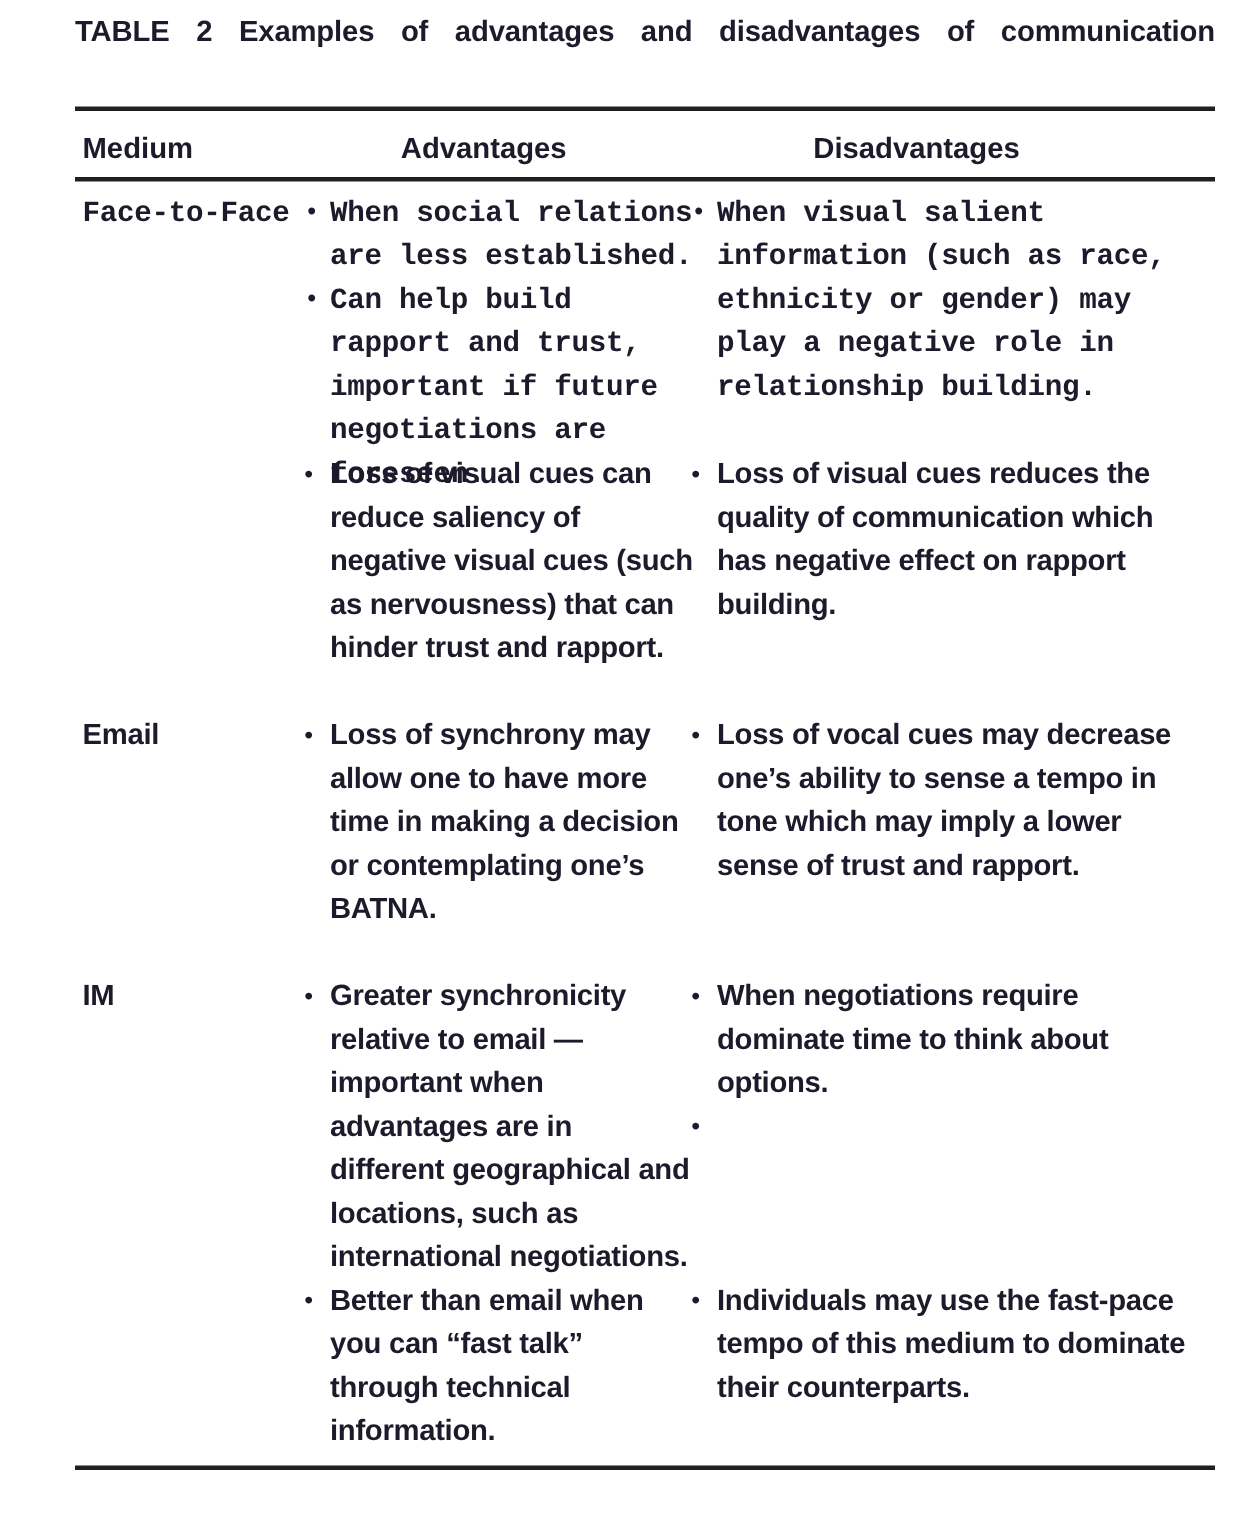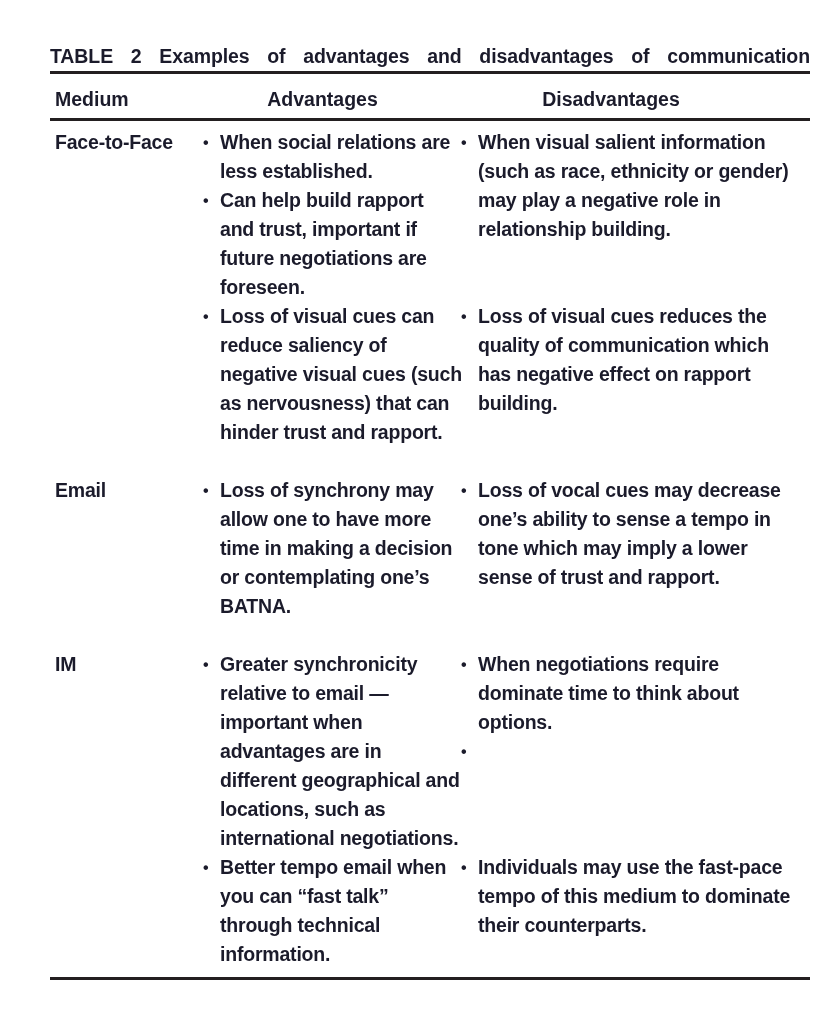--- a/index.html
+++ b/index.html
@@ -28,21 +28,20 @@
     position: absolute;
     left: 50px;
     top: 8px;
     width: 760px;
     font-size: 19.5px;
     line-height: 27px;
     font-weight: bold;
     text-align: justify;
     text-justify: inter-word;
     letter-spacing: -0.1px;
-    margin-top: 35px;
   }
   .caption .caption-line-1 {
     display: block;
     text-align: justify;
     text-align-last: justify;
   }
   .caption .caption-line-2 {
     display: block;
     text-align: left;
   }
@@ -141,21 +140,21 @@
   <div class="rule rule-top"></div>
 
   <div class="col-head col-head-medium">Medium</div>
   <div class="col-head col-head-adv">Advantages</div>
   <div class="col-head col-head-dis">Disadvantages</div>
 
   <div class="rule rule-head"></div>
 
   <div class="tbody">
 
-    <div class="trow" style="height:174px;">
+    <div class="trow" style="height:174px;font-family:Liberation Mono, monospace;">
       <div class="cell-medium">Face-to-Face</div>
       <div class="cell-adv">
         <ul class="bullets">
           <li>When social relations are less established.</li>
           <li>Can help build rapport and trust, important if future negotiations are foreseen.</li>
         </ul>
       </div>
       <div class="cell-dis">
         <ul class="bullets">
           <li>When visual salient information (such as race, ethnicity or gender) may play a negative role in relationship building.</li>
@@ -188,21 +187,21 @@
           <li>Loss of vocal cues may decrease one’s ability to sense a tempo in tone which may imply a lower sense of trust and rapport.</li>
         </ul>
       </div>
     </div>
 
     <div class="trow" style="height:322px;">
       <div class="cell-medium">IM</div>
       <div class="cell-adv">
         <ul class="bullets">
           <li>Greater synchronicity relative to email — important when advantages are in different geographical and locations, such as international negotiations.</li>
-          <li>Better tempo email when you can “fast talk” through technical information.</li>
+          <li>Better than email when you can “fast talk” through technical information.</li>
         </ul>
       </div>
       <div class="cell-dis">
         <ul class="bullets">
           <li>When negotiations require dominate time to think about options.</li>
           <li class="spacer-li" style="list-style: none; height: 116px; padding-left: 0px;"></li>
           <li>Individuals may use the fast-pace tempo of this medium to dominate their counterparts.</li>
         </ul>
       </div>
     </div>

